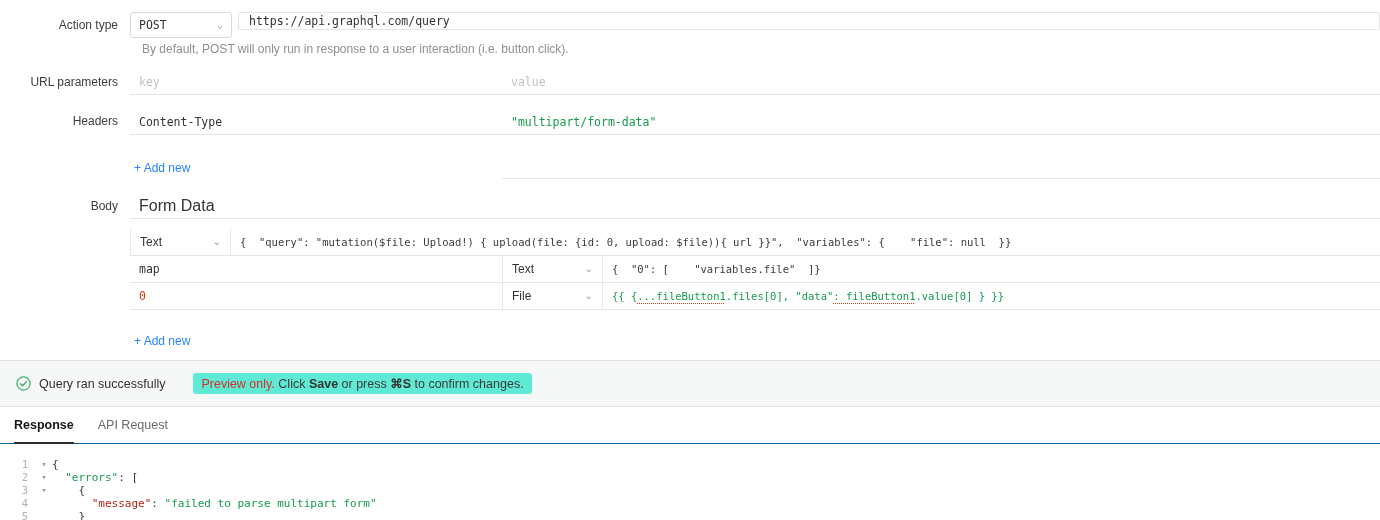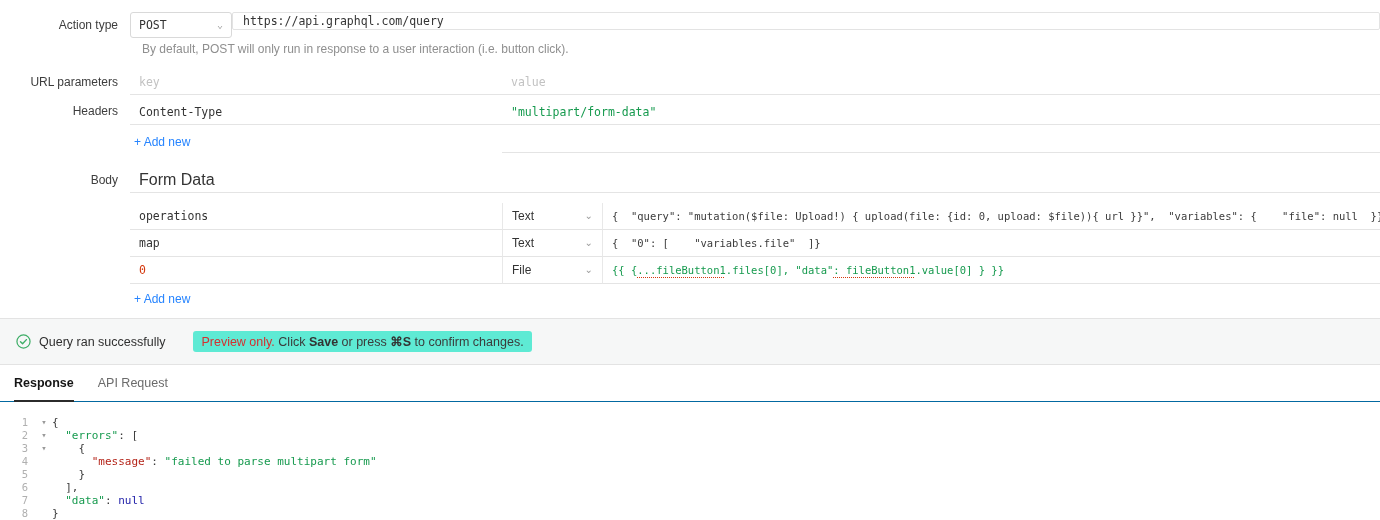--- a/index.html
+++ b/index.html
@@ -5,21 +5,21 @@
   * { box-sizing: border-box; margin: 0; padding: 0; }
   html,body { width:1380px; height:520px; background:#fff; overflow:hidden;
     font-family:"Liberation Sans", sans-serif; color:#333; }
 
   .frow { display:flex; align-items:flex-start; }
   .label-col { width:130px; flex-shrink:0; text-align:right; padding-right:12px;
     font-size:12px; color:#3d3d3d; padding-top:6px; }
   .content { flex:1; display:flex; min-width:0; }
 
   
-  .row1 { gap:0; }
+  .row1 { gap:6px; }
   .method-select { width:102px; height:26px; border:1px solid #d9d9d9; border-radius:3px;
     display:flex; align-items:center; justify-content:space-between; padding:0 8px;
     font-family:"DejaVu Sans Mono", monospace; font-size:11.5px; color:#333; background:#fff; }
   .chev { color:#9b9b9b; font-size:10px; line-height:1; }
   .url-input { flex:1; height:18px; border:1px solid #e3e3e3; border-radius:2px;
     padding:0 10px; font-family:"DejaVu Sans Mono", monospace; font-size:11.5px; color:#333;
     outline:none; }
   .helper { margin:4px 0 12px 142px; font-size:12px; color:#8f8f8f; height:15px; }
 
   
@@ -29,23 +29,23 @@
   .type-cell { width:100px; flex-shrink:0; border-left:1px solid #e8e8e8;
     justify-content:space-between; font-size:12px; color:#333; }
   .value-cell { flex:1; min-width:0; border-left:1px solid #e8e8e8; overflow:hidden;
     white-space:pre; }
   .cells input { border:none; outline:none; width:100%;
     font-family:"DejaVu Sans Mono", monospace; font-size:11.5px; color:#333; background:transparent; }
   .cells input::placeholder { color:#c2c2c2; }
   .field-text { font-family:"DejaVu Sans Mono", monospace; font-size:11.5px; color:#333; }
   .green { color:#169a4e; }
   .red-key { color:#d4380d; }
-  .sec2 { margin-top:4px; }
-
-  .addnew-row { margin-top:0;align-items:center; }
+  .sec2 { margin-top:14px; }
+
+  .addnew-row { margin-top:16px;align-items:center; }
   .addcell { width:372px; flex-shrink:0; height:22px; display:flex; align-items:center; padding:0 4px; }
   .addnew { color:#2684ff; font-size:12px; cursor:pointer; text-decoration:none; }
   .ghost { height:22px; border-left:none; }
 
   .formdata-cell { flex:1; height:26px; display:flex; align-items:center; padding:0 9px;
     border-bottom:1px solid #e4e4e4; font-size:16px; color:#333; }
 
   .body-table { margin-top:10px; }
   .body-table .cell { height:27px; }
   .val { font-family:"DejaVu Sans Mono", monospace; font-size:10.5px; }
@@ -135,21 +135,20 @@
     <div class="content">
       <div class="formdata-cell">Form Data</div>
     </div>
   </div>
 
   <div class="body-table">
 
     <div class="frow">
       <div class="label-col"></div>
       <div class="content cells">
-        <div class="cell key-cell field-text">operations</div>
         <div class="cell type-cell">
           <span>Text</span>
           <span class="chev">⌄</span>
         </div>
         <div class="cell value-cell val"><span class="t-plain">{  "query": "mutation($file: Upload!) { upload(file: {id: 0, upload: $file)){ url }}",  "variables": {    "file": null  }}</span></div>
       </div>
     </div>
 
     <div class="frow">
       <div class="label-col"></div>

